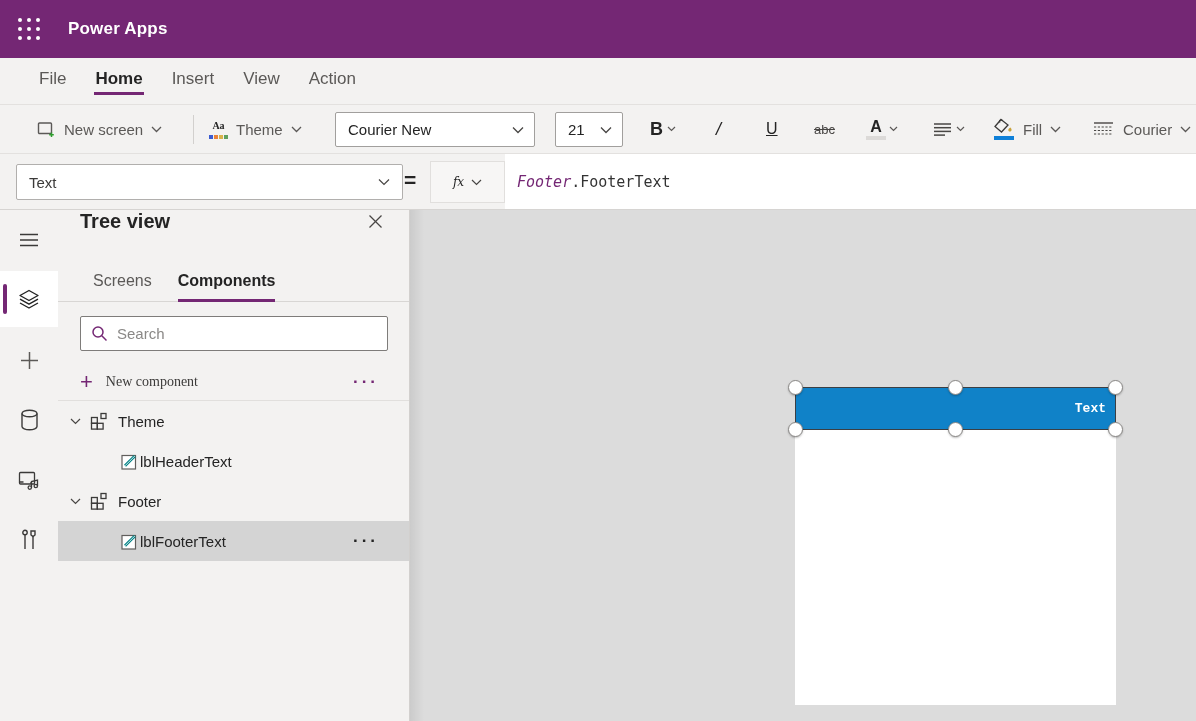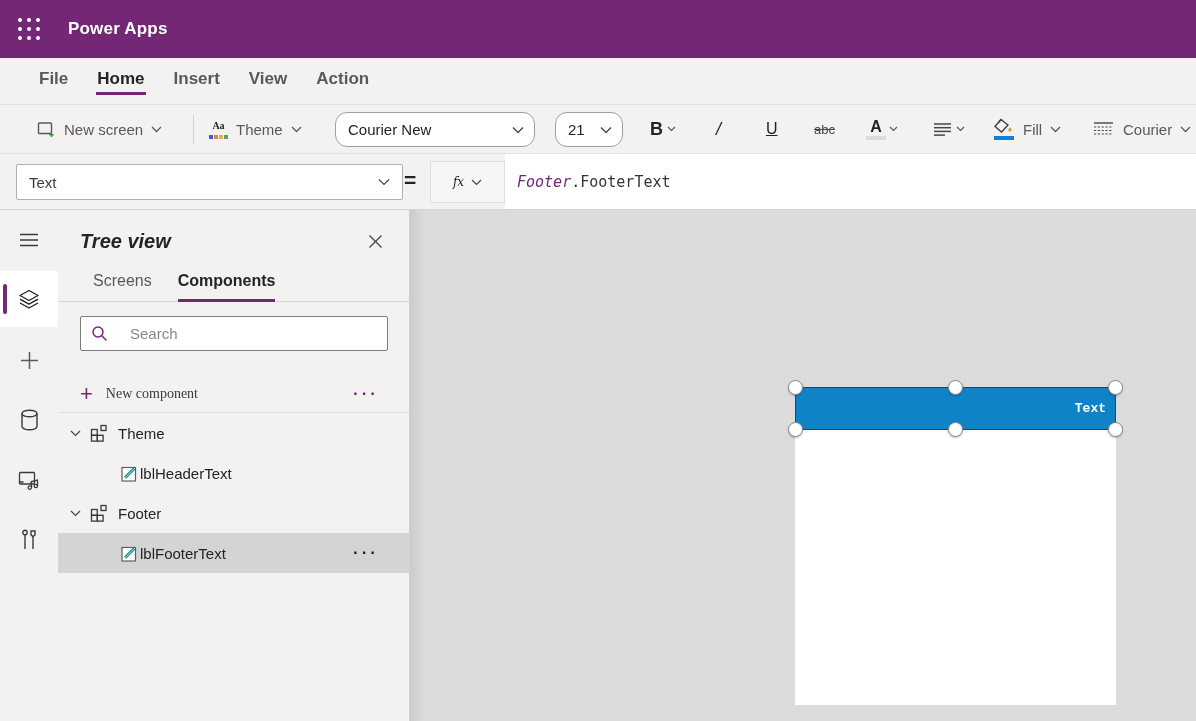--- a/index.html
+++ b/index.html
@@ -11,30 +11,30 @@
   .topbar { height:58px; background:#742774; display:flex; align-items:center; padding-left:17px; }
   .waffle { width:24px; height:24px; display:grid; grid-template-columns:repeat(3,1fr); gap:4px;
             place-items:center; margin-right:27px; cursor:pointer; }
   .waffle i { width:4px; height:4px; background:#fff; border-radius:50%; }
   .app-title { color:#fff; font-weight:700; font-size:17px; letter-spacing:.2px; }
 
   
   .menubar { height:47px; background:#f3f2f1; display:flex; align-items:center; padding-left:38px;
              border-bottom:1px solid #e3e1df; }
   .menu-item { font-size:17px; color:#5b5957; margin-right:27px; padding:2px 1px 3px;
-               border-bottom:3px solid transparent; cursor:pointer;font-weight:bold; }
+               border-bottom:3px solid transparent; cursor:pointer; }
   .menu-item.active { color:#242424; font-weight:700; border-bottom-color:#742774; }
 
   
   .toolbar { height:49px; background:#f3f2f1; position:relative; border-bottom:1px solid #e3e1df; }
   .tbtn { position:absolute; top:0; height:48px; display:flex; align-items:center; gap:8px;
           color:#5b5957; font-size:15px; cursor:pointer; }
   .tdivider { position:absolute; left:193px; top:10px; width:1px; height:29px; background:#d2d0ce; }
   .select { position:absolute; top:7px; height:35px; background:#fff; border:1px solid #a19f9d;
-            border-radius:12px; display:flex; align-items:center; justify-content:space-between;
+            border-radius:2px; display:flex; align-items:center; justify-content:space-between;
             padding:0 10px 0 12px; font-size:15px; color:#242424; cursor:pointer; }
   .glyph-b { font-size:18px; font-weight:700; color:#242424; }
   .glyph-i { font-size:18px; font-style:italic; color:#242424; }
   .glyph-u { font-size:16px; text-decoration:underline; color:#242424; }
   .glyph-s { font-size:13px; text-decoration:line-through; color:#484644; }
   .stack { display:flex; flex-direction:column; align-items:center; gap:2px; }
   .stack .a { font-size:16px; font-weight:700; color:#242424; line-height:15px; }
   .cbar { width:20px; height:4px; }
   .cbar.gray { background:#dcdad8; }
   .cbar.blue { background:#0f80d8; }
@@ -63,30 +63,30 @@
 
   .rail { width:58px; background:#f3f2f1; position:relative; flex:none; }
   .rail-btn { position:absolute; left:0; width:58px; height:56px; display:flex; align-items:center;
               justify-content:center; color:#3b3a39; cursor:pointer; }
   .rail-btn.selected { background:#fff; }
   .rail-btn.selected::before { content:""; position:absolute; left:3px; top:13px; width:4px;
               height:30px; background:#742774; border-radius:2px; }
 
   .tree-panel { width:352px; background:#f3f2f1; border-right:1px solid #d2d0ce; flex:none;
                 display:flex; flex-direction:column; }
-  .tp-header { height:62px; display:flex; align-items:center; justify-content:space-between;
-               padding:0 22px;font-style:italic; }
+  .tp-header { height:62px; display:flex; align-items:flex-start; justify-content:space-between;
+               padding:0 22px; }
   .tp-title { font-size:20px; font-weight:600; color:#242424; }
   .tp-close { cursor:pointer; display:flex; padding:4px; color:#484644; }
   .tp-tabs { display:flex; gap:26px; padding-left:35px; border-bottom:1px solid #d8d6d4; }
   .tab { font-size:16px; color:#5b5957; padding-bottom:9px; border-bottom:3px solid transparent;
          margin-bottom:-1px; cursor:pointer; }
   .tab.active { color:#242424; font-weight:600; border-bottom-color:#742774; }
-  .search { margin:14px 21px 12px 22px; height:35px; background:#fff; border:1px solid #7e7c7a;
-            border-radius:2px; display:flex; align-items:center; padding:0 10px; gap:22px; }
+  .search { margin:14px 21px 0 22px; height:35px; background:#fff; border:1px solid #7e7c7a;
+            border-radius:2px; display:flex; align-items:center; padding:0 10px; gap:9px; }
   .search input { border:none; outline:none; font-size:15px; width:100%; color:#242424; background:transparent; }
   .search input::placeholder { color:#8a8886; }
   .new-comp { height:37px; margin-top:12px; display:flex; align-items:center; padding:0 30px 0 22px; gap:13px; }
   .plus-glyph { color:#742774; font-size:22px; font-weight:400; line-height:20px; }
   .new-comp-label { font-size:14px; color:#3b3a39;font-family:Liberation Serif, serif; }
   .ellipsis { margin-left:auto; font-size:17px; font-weight:700; letter-spacing:3px; color:#742774; cursor:pointer; }
   .ellipsis.dark { color:#242424; }
   .tp-divider { height:1px; background:#e1dfdd; }
   .row { height:40px; display:flex; align-items:center; font-size:15px; color:#242424; cursor:pointer; }
   .row.comp { padding-left:12px; gap:9px; }

